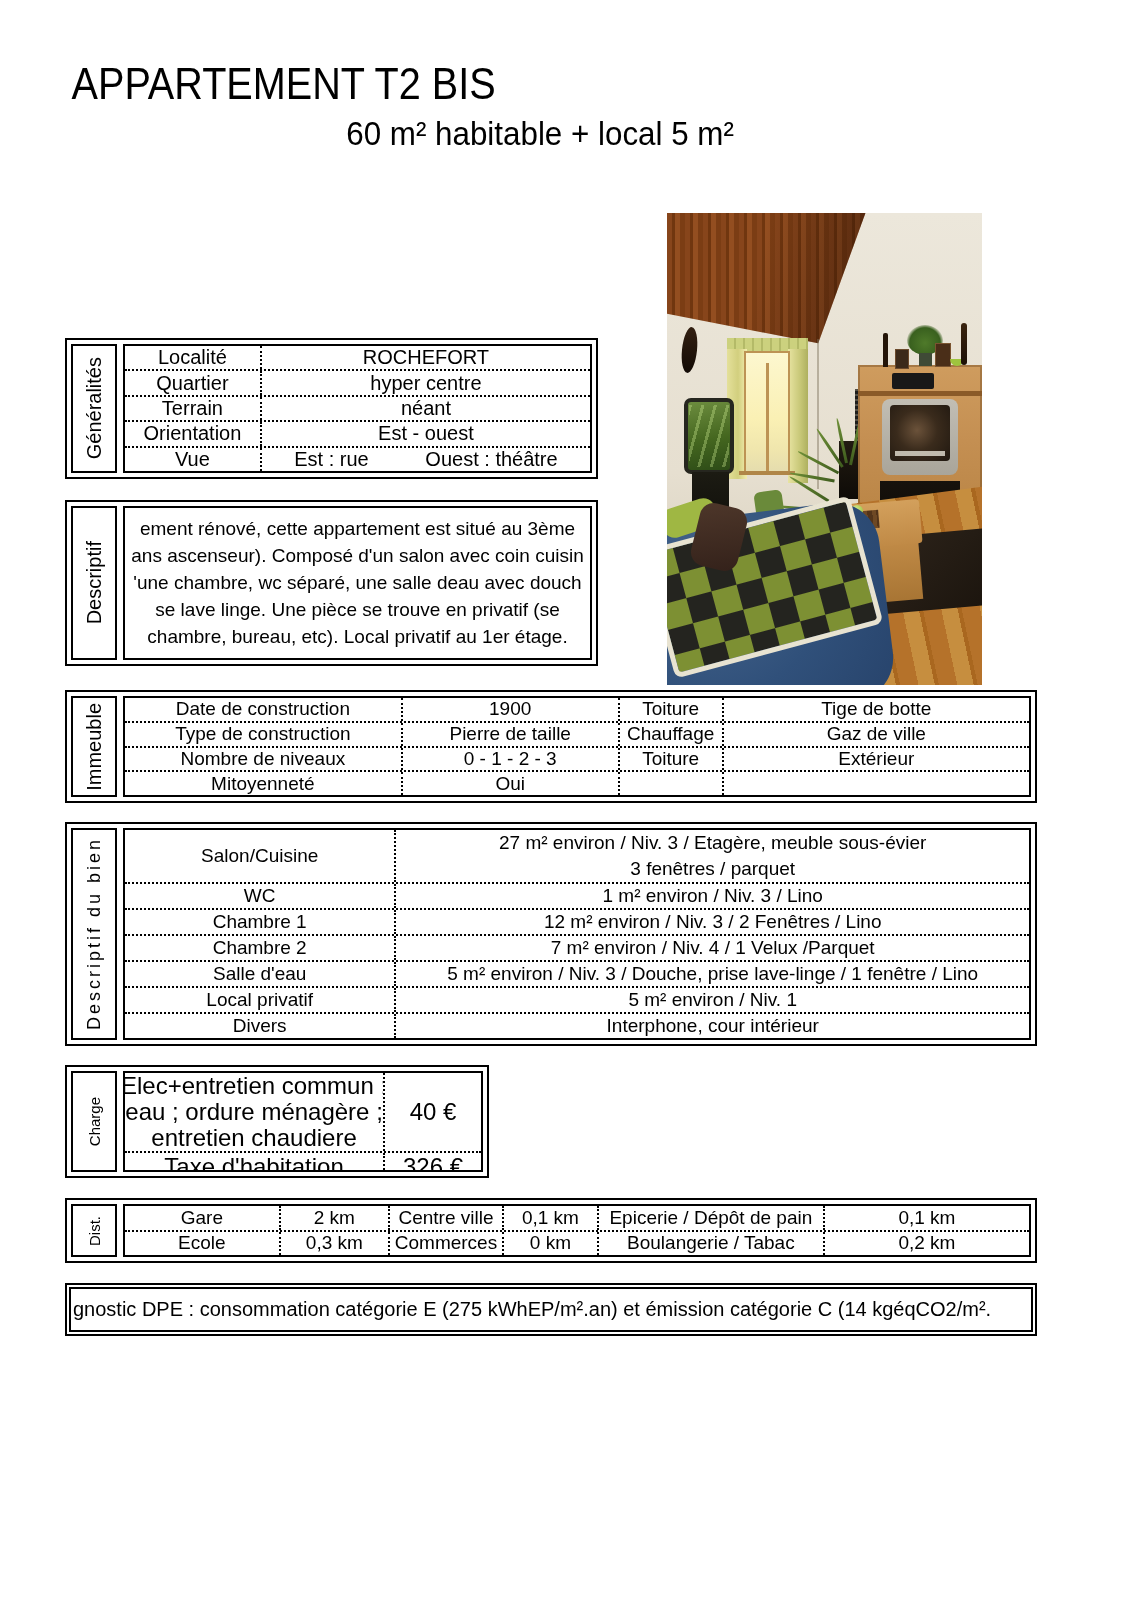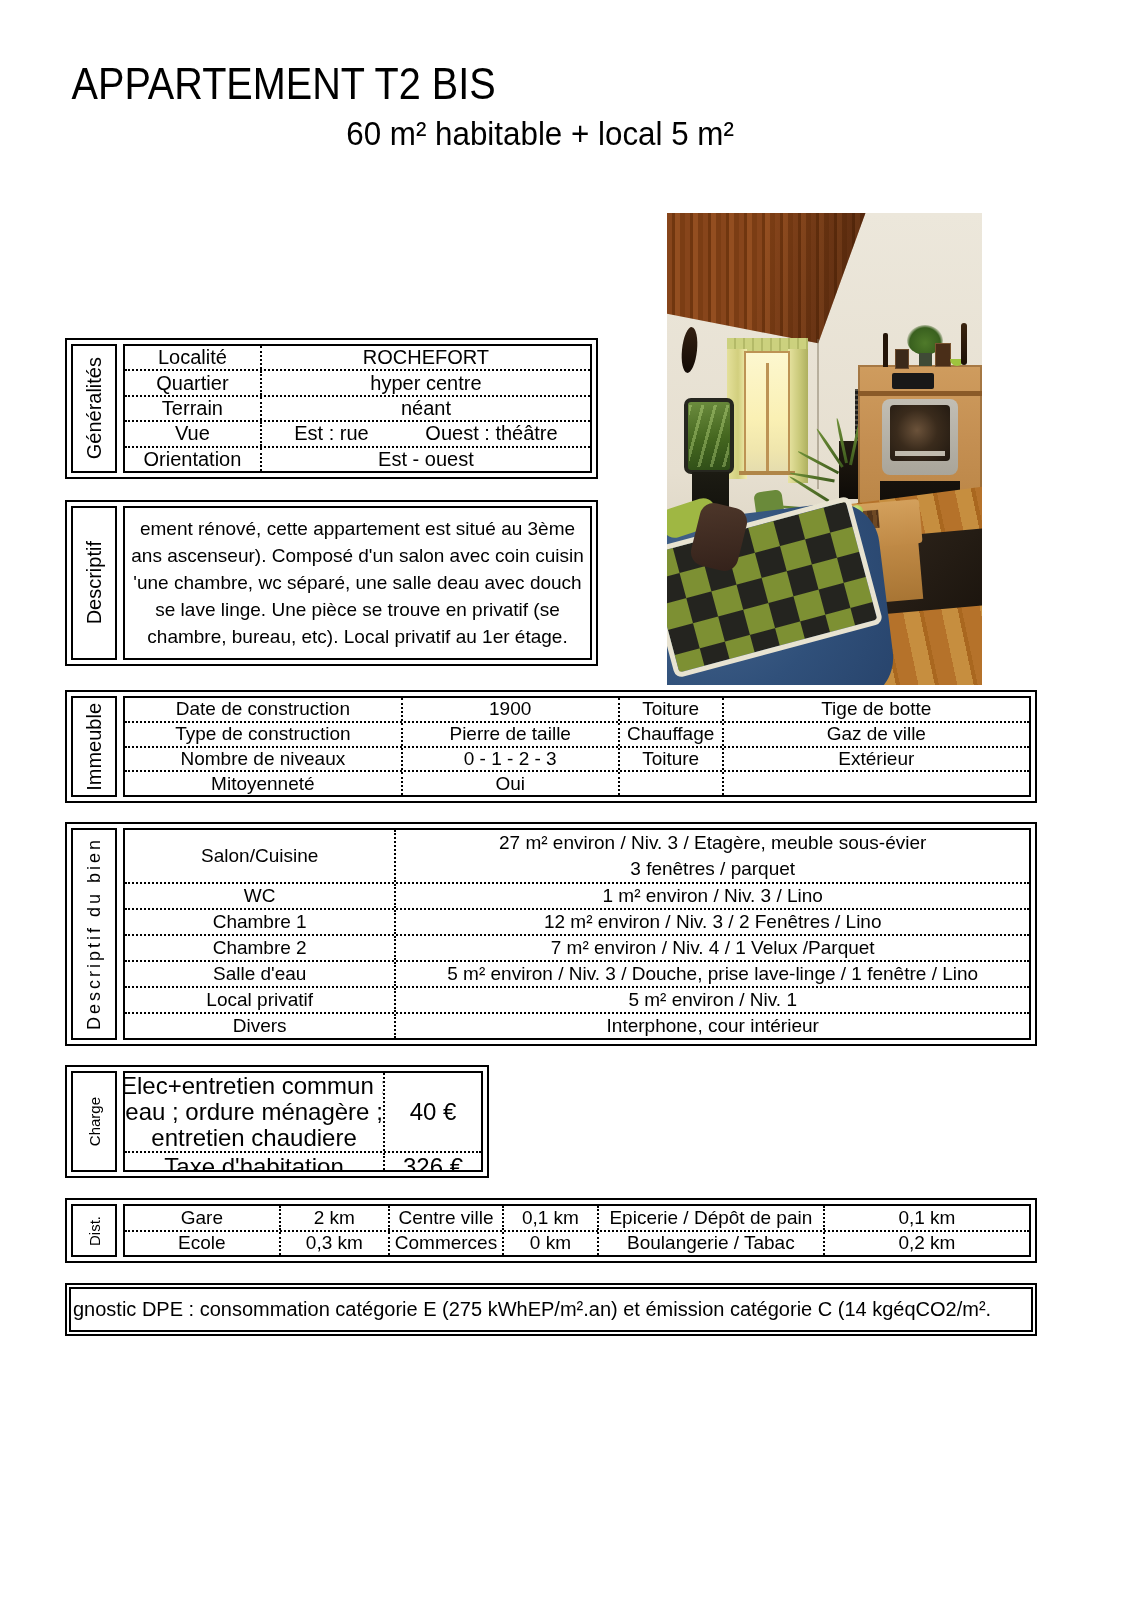--- a/index.html
+++ b/index.html
@@ -202,29 +202,29 @@
       </div>
       <div class="trow">
         <div class="tc g-lab">Quartier</div>
         <div class="tc g-val">hyper centre</div>
       </div>
       <div class="trow">
         <div class="tc g-lab">Terrain</div>
         <div class="tc g-val">néant</div>
       </div>
       <div class="trow">
+        <div class="tc g-lab">Orientation</div>
+        <div class="tc g-val">Est - ouest</div>
+      </div>
+      <div class="trow">
         <div class="tc g-lab">Vue</div>
         <div class="tc g-val split">
           <span>Est : rue</span>
           <span>Ouest : théâtre</span>
         </div>
-      </div>
-      <div class="trow">
-        <div class="tc g-lab">Orientation</div>
-        <div class="tc g-val">Est - ouest</div>
       </div>
     </div>
   </div>
 
   <div class="sec" style="left:65px;top:500px;width:533px;height:166px;">
     <div class="vcell">
         <span>Descriptif</span>
       </div>
     <div class="cbox">
       <div class="desc-text">

